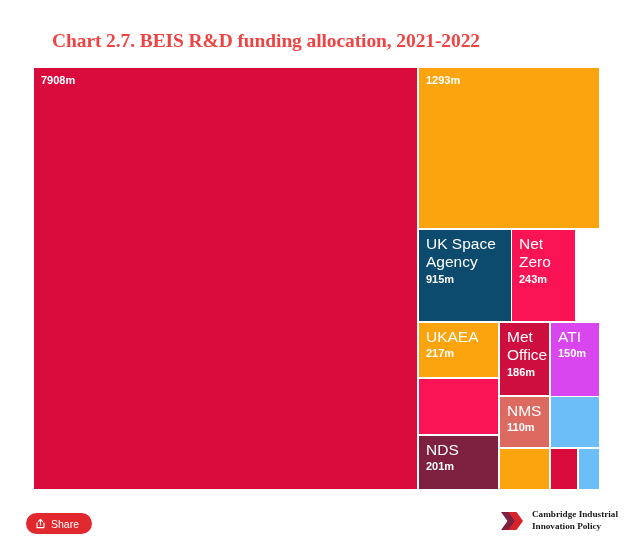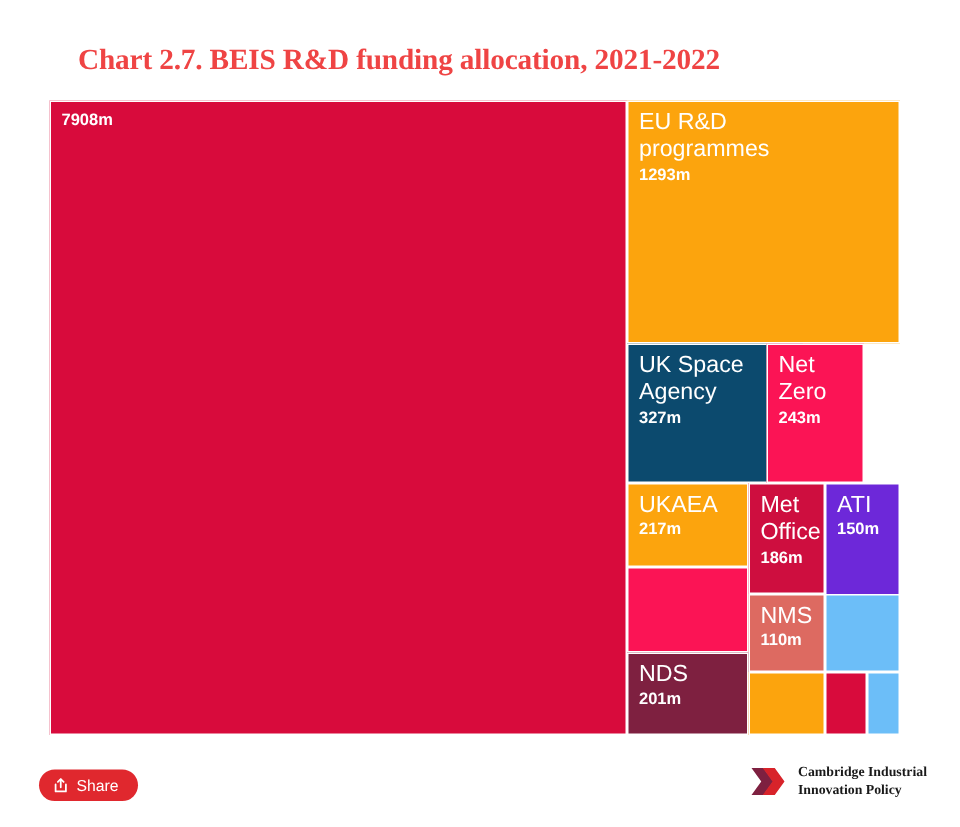--- a/index.html
+++ b/index.html
@@ -131,31 +131,29 @@
   <div class="treemap">
 
     <div class="cell" style="left:0px; top:0px; width:385px; height:423px; background:#D80B3C;">
       <div class="cell-inner">
         <span class="cell-value">7908m</span>
       </div>
     </div>
 
     <div class="cell" style="left:385px; top:0px; width:182px; height:162px; background:#FCA40D;">
       <div class="cell-inner">
-        <span class="cell-label">EU R&amp;D
-programmes</span>
         <span class="cell-value">1293m</span>
       </div>
     </div>
 
     <div class="cell" style="left:385px; top:162px; width:117px; height:93px; background:#0c4a6e;">
       <div class="cell-inner">
         <span class="cell-label">UK Space
 Agency</span>
-        <span class="cell-value">327m</span>
+        <span class="cell-value">915m</span>
       </div>
     </div>
 
     <div class="cell" style="left:478px; top:162px; width:65px; height:93px; background:#FB1455;">
       <div class="cell-inner">
         <span class="cell-label">Net
 Zero</span>
         <span class="cell-value">243m</span>
       </div>
     </div>
@@ -168,21 +166,21 @@
     </div>
 
     <div class="cell" style="left:466px; top:255px; width:51px; height:74px; background:#CE0E3F;">
       <div class="cell-inner">
         <span class="cell-label">Met
 Office</span>
         <span class="cell-value">186m</span>
       </div>
     </div>
 
-    <div class="cell" style="left:517px; top:255px; width:50px; height:96px; background:#6d28d9;">
+    <div class="cell" style="left:517px; top:255px; width:50px; height:96px; background:#d946ef;">
       <div class="cell-inner">
         <span class="cell-label">ATI</span>
         <span class="cell-value">150m</span>
       </div>
     </div>
 
     <div class="cell" style="left:385px; top:311px; width:81px; height:57px; background:#FB1455;"></div>
 
     <div class="cell" style="left:466px; top:329px; width:51px; height:52px; background:#DD6A61;">
       <div class="cell-inner">

